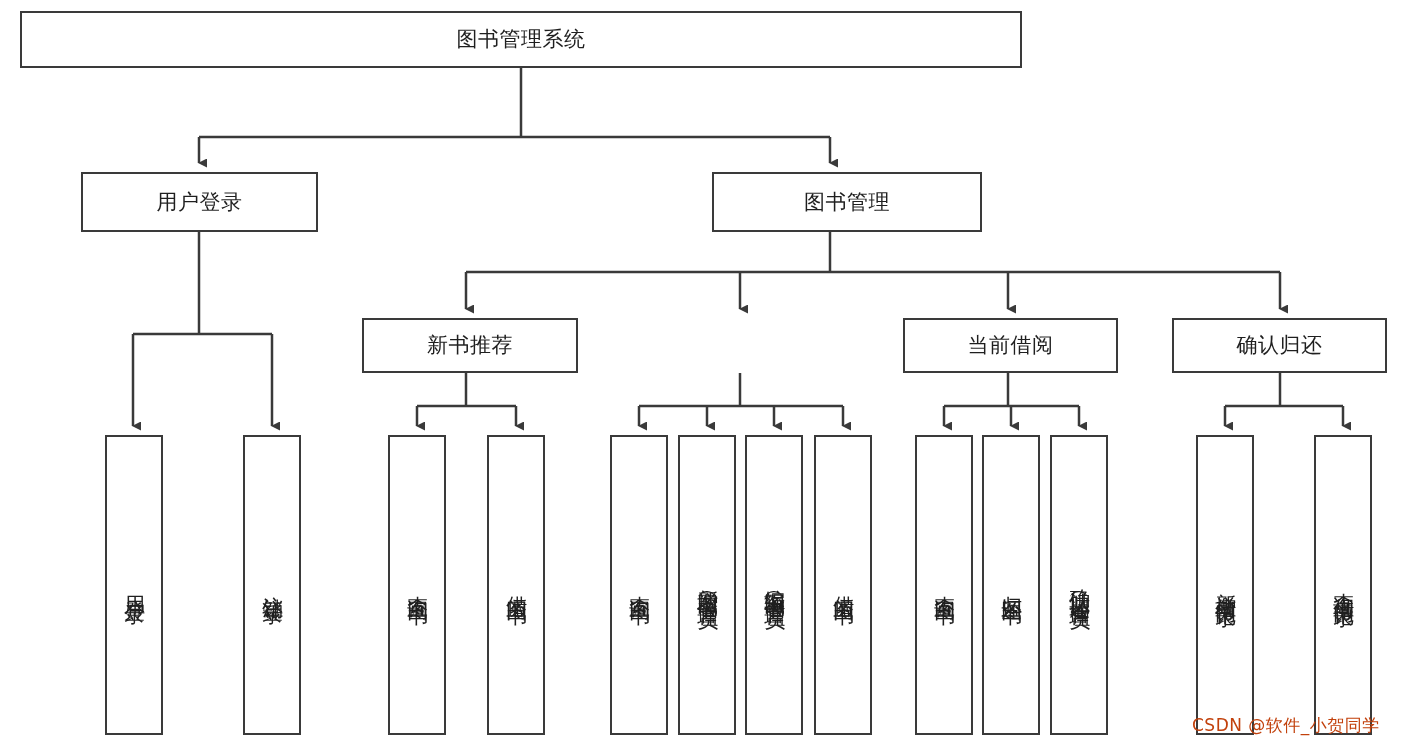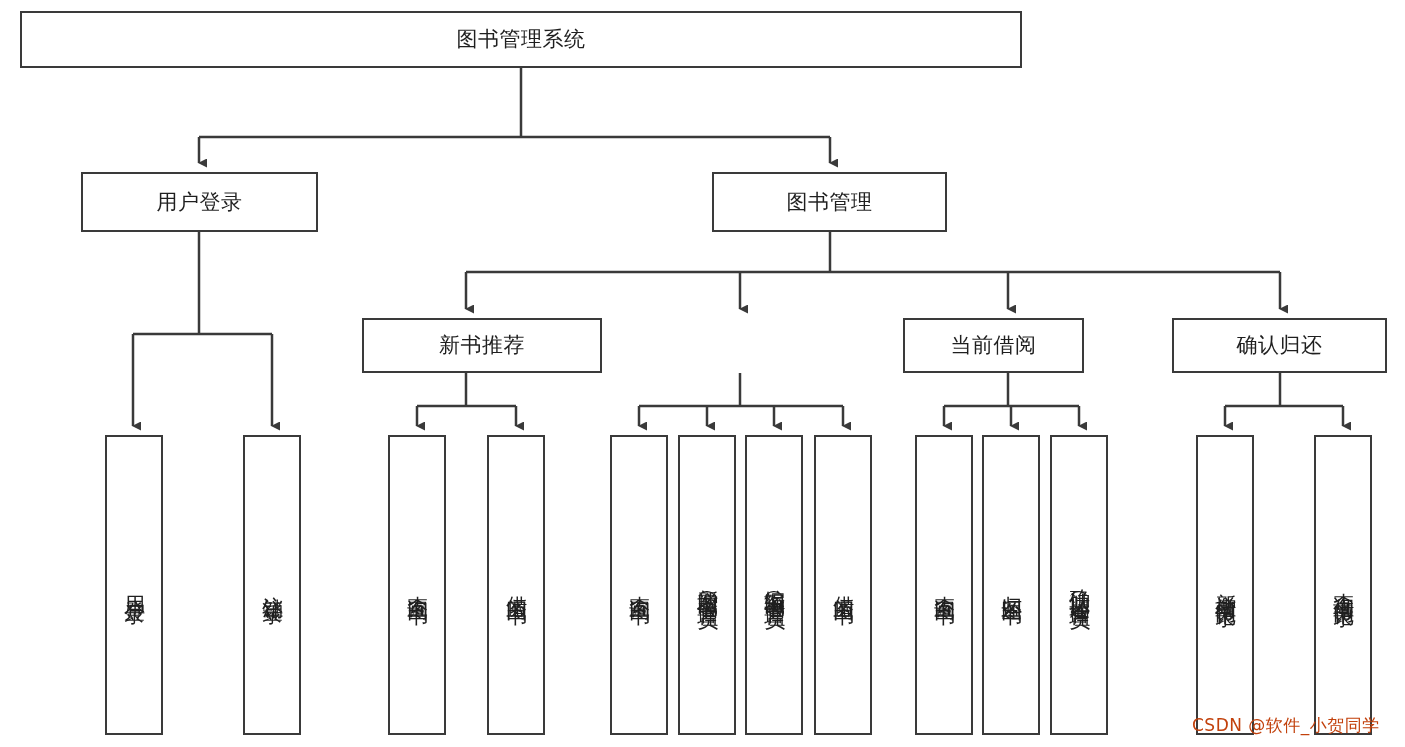--- a/index.html
+++ b/index.html
@@ -124,28 +124,28 @@
     </g>
   </svg>
 
   <div class="node" style="left:20px;top:11px;width:1002px;height:57px;">
     <span class="label">图书管理系统</span>
   </div>
 
   <div class="node" style="left:81px;top:172px;width:237px;height:60px;">
     <span class="label">用户登录</span>
   </div>
-  <div class="node" style="left:712px;top:172px;width:235px;height:60px;">
+  <div class="node" style="left:712px;top:172px;width:270px;height:60px;">
     <span class="label">图书管理</span>
   </div>
 
-  <div class="node" style="left:362px;top:318px;width:240px;height:55px;">
+  <div class="node" style="left:362px;top:318px;width:216px;height:55px;">
     <span class="label">新书推荐</span>
   </div>
-  <div class="node" style="left:903px;top:318px;width:181px;height:55px;">
+  <div class="node" style="left:903px;top:318px;width:215px;height:55px;">
     <span class="label">当前借阅</span>
   </div>
   <div class="node" style="left:1172px;top:318px;width:215px;height:55px;">
     <span class="label">确认归还</span>
   </div>
 
   <div class="leaf" style="left:105px;top:435px;width:58px;height:300px;">
     <span class="vlabel">用户登录</span>
   </div>
   <div class="leaf" style="left:243px;top:435px;width:58px;height:300px;">

